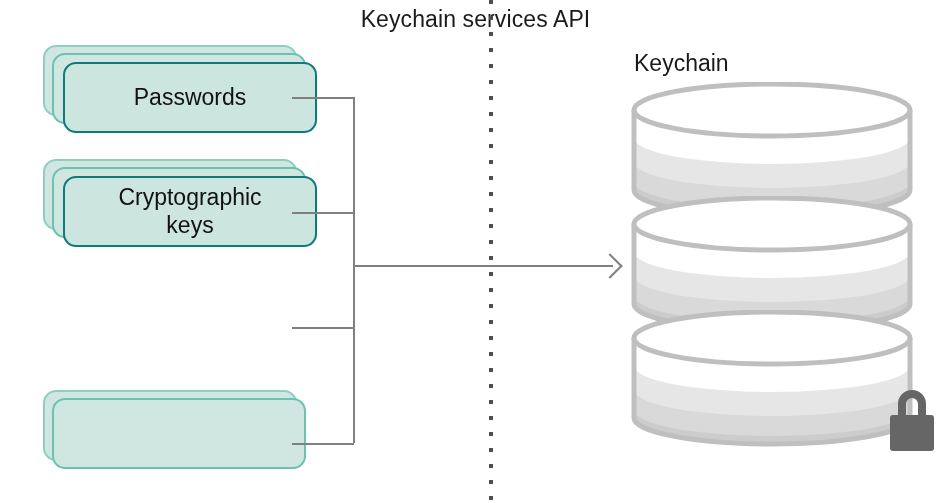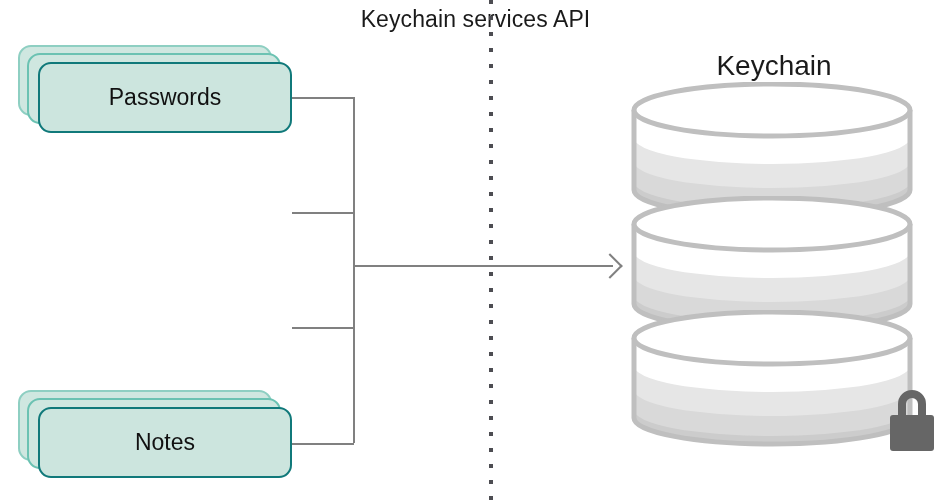--- a/index.html
+++ b/index.html
@@ -28,31 +28,32 @@
     font-size: 23px;
     color: #1a1a1a;
     letter-spacing: 0.1px;
     white-space: nowrap;
   }
   .keychain-title {
     position: absolute;
     left: 634px;
     top: 50px;
     width: 280px;
-    text-align: center;
-    font-size: 28px;
+    text-align: left;
+    font-size: 23px;
     color: #1a1a1a;
     white-space: nowrap;
   }
 
   
   .card-stack {
     position: absolute;
     width: 272px;
     height: 88px;
+    margin-left: 25px;
   }
   .card {
     position: absolute;
     border-radius: 13px;
     box-sizing: border-box;
   }
   .card.back2 {
     left: 0px;
     top: 0px;
     width: 254px;
@@ -159,28 +160,32 @@
   <div class="divider"></div>
 
   <div class="card-stack" style="left:18px; top:45px;">
     <div class="card back2"></div>
     <div class="card back1"></div>
     <div class="card front">
       <span class="card-label">Passwords</span>
     </div>
   </div>
 
+  <div class="card-stack" style="left:18px; top:159px;">
+    <div class="card back2"></div>
+    <div class="card back1"></div>
+    <div class="card front">
+      <span class="card-label" style="max-width:180px;">Cryptographic keys</span>
+    </div>
+  </div>
 
 
   <div class="card-stack" style="left:18px; top:390px;">
     <div class="card back2"></div>
     <div class="card back1"></div>
-    <div class="card front">
-      <span class="card-label">Notes</span>
-    </div>
   </div>
 
   <div class="connector-h" style="left:292px; top:97px;  width:62px;"></div>
   <div class="connector-h" style="left:292px; top:212px; width:62px;"></div>
   <div class="connector-h" style="left:292px; top:327px; width:62px;"></div>
   <div class="connector-h" style="left:292px; top:443px; width:62px;"></div>
   <div class="connector-v" style="left:353px; top:97px;  height:346px;"></div>
 
   <div class="arrow-line" style="left:353px; top:265px; width:260px;"></div>
   <div class="arrow-head" style="left:601px; top:257px;"></div>

